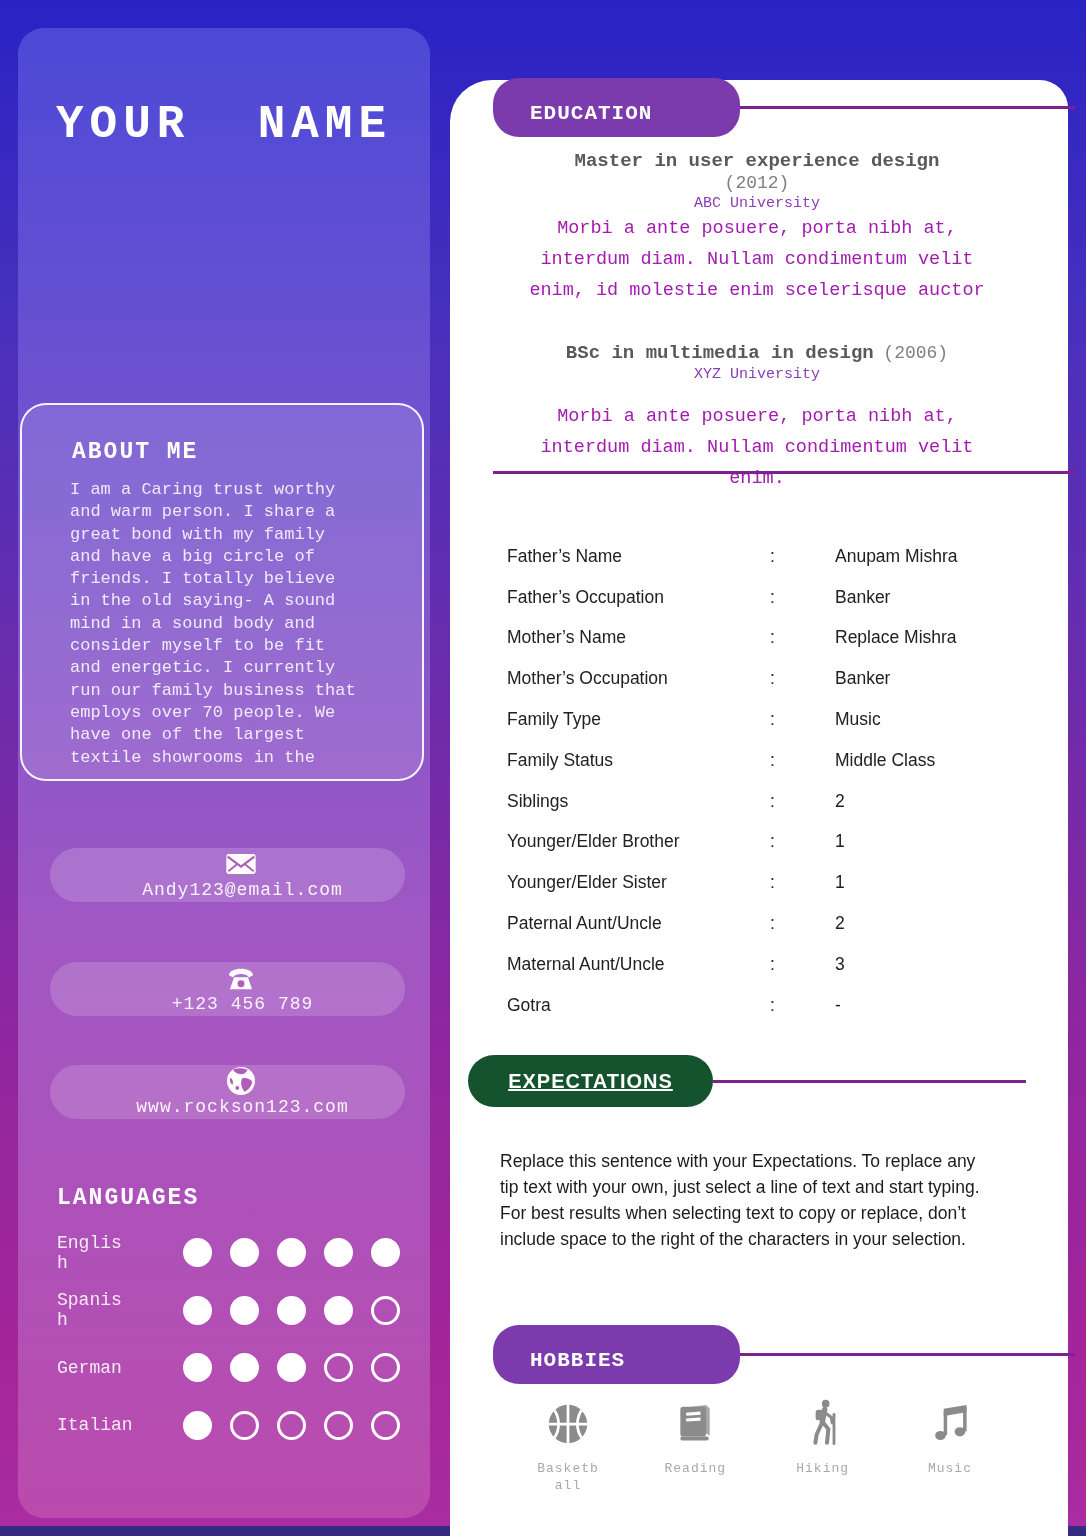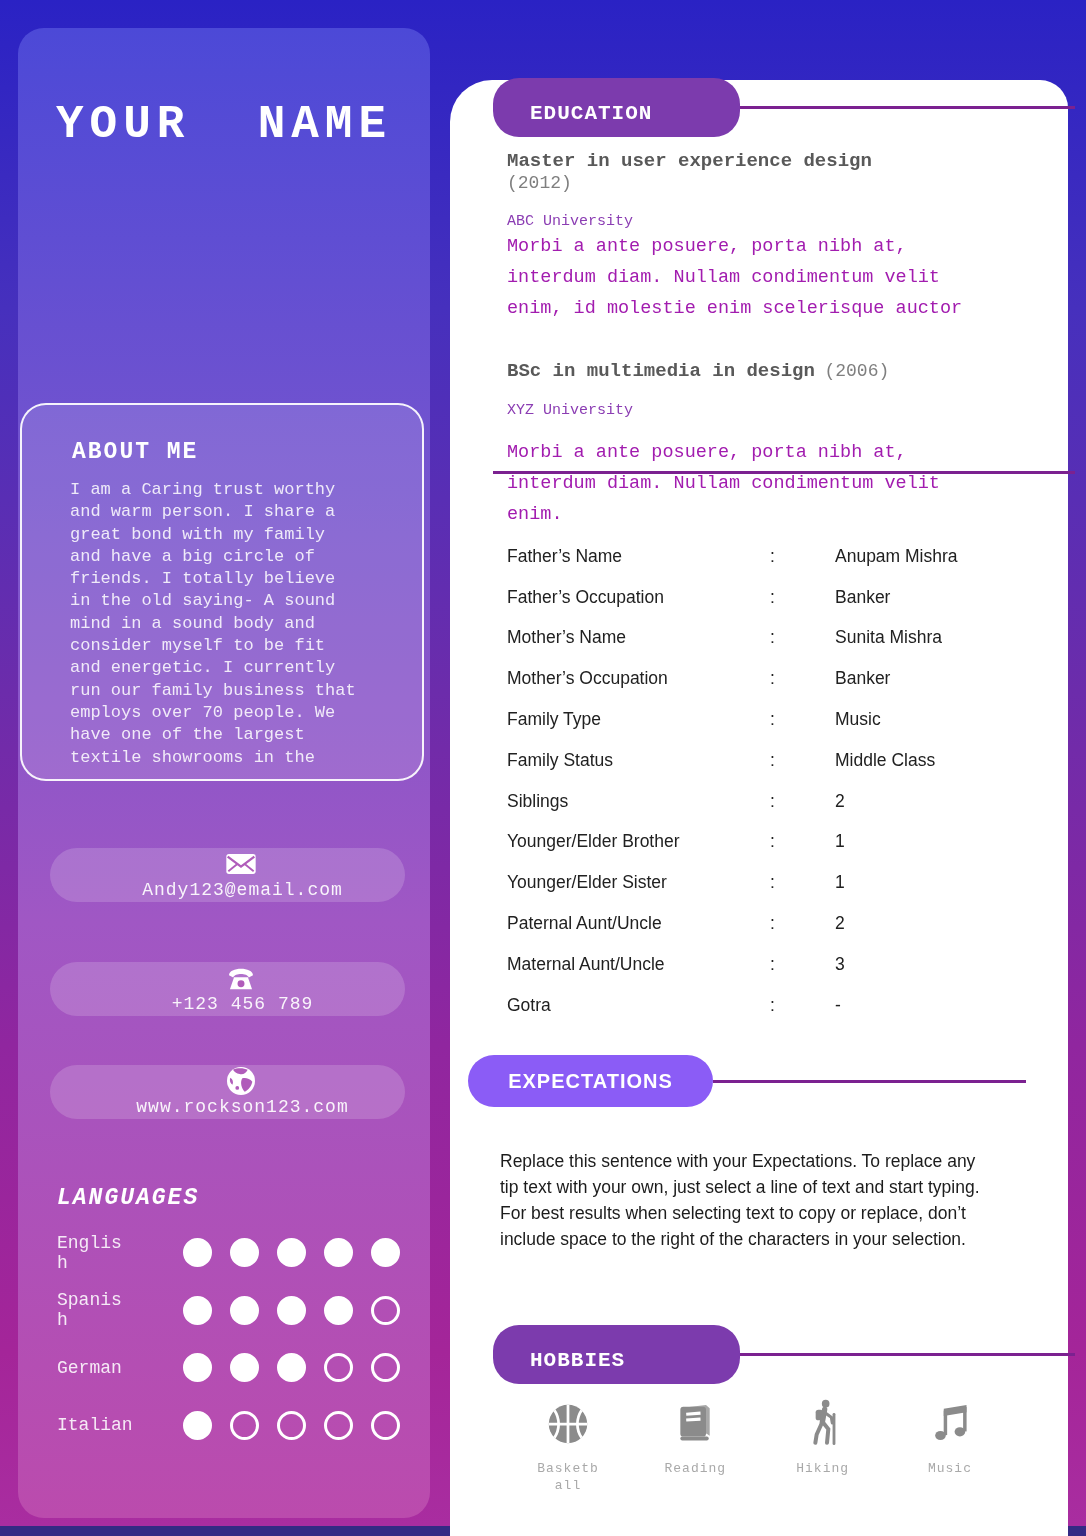--- a/index.html
+++ b/index.html
@@ -42,21 +42,21 @@
   .contact-pill{
     position:absolute;left:32px;width:355px;height:54px;
     border-radius:27px;background:rgba(255,255,255,0.17);
     display:flex;align-items:center;flex-direction:column;
   }
   .pill-email{top:820px;} .pill-phone{top:934px;} .pill-web{top:1037px;}
   .contact-icon{margin-left:26px;width:32px;height:32px;flex:0 0 auto;display:flex;align-items:center;justify-content:center;}
   .contact-text{margin-left:30px;color:rgba(255,255,255,0.92);font-size:18px;letter-spacing:1px;}
   .languages-title{
     position:absolute;left:39px;top:1157px;
-    color:#fff;font-size:23px;font-weight:bold;letter-spacing:2px;font-style:italic;
+    color:#fff;font-size:23px;font-weight:bold;letter-spacing:2px;
   }
   .lang-rows{position:absolute;left:39px;top:1196px;width:350px;}
   .lang-row{display:flex;align-items:center;height:57.5px;}
   .lang-label{
     width:126px;color:rgba(255,255,255,0.88);font-size:18px;
     white-space:pre-line;line-height:20px;
   }
   .dots{display:flex;gap:18px;}
   .dot{
     width:29px;height:29px;border-radius:50%;
@@ -77,26 +77,27 @@
     flex:0 0 auto;
   }
   .sec-line{flex:1;height:3px;background:#7b2190;margin-right:36px;}
   .hdr-education{top:-2px;margin-left:43px;}
   .hdr-family{top:391px;margin-left:43px;}
   .hdr-expectations{top:975px;margin-left:18px;}
   .hdr-hobbies{top:1245px;margin-left:43px;}
   .pill-sans{
     font-family:"Liberation Sans",sans-serif;font-size:20px;
     width:245px;padding:0;justify-content:center;height:52px;border-radius:28px;
-    background:#8b5cf6;
-  }
-  .edu{position:absolute;left:57px;top:70px;width:500px;}
+    background:#14532d;
+    text-decoration:underline;
+  }
+  .edu{position:absolute;left:57px;top:70px;width:500px;text-align:center;}
   .edu-degree{color:#595959;font-size:19px;font-weight:bold;line-height:23px;}
   .edu-year{color:#7f7f7f;font-size:18px;font-weight:normal;line-height:21px;}
-  .edu-school{color:#8b3db3;font-size:15px;line-height:19px;margin-top:18px;}
+  .edu-school{color:#8b3db3;font-size:15px;line-height:19px;}
   .edu-desc{color:#a21caf;font-size:18.5px;line-height:31px;white-space:pre-line;}
   .edu-item2{margin-top:36px;}
   .edu-item2 .edu-desc{margin-top:17px;}
   .family-table{position:absolute;left:57px;top:456px;width:540px;font-family:"Liberation Sans",sans-serif;}
   .fam-row{display:grid;grid-template-columns:263px 65px 1fr;height:40.8px;align-items:center;
     color:#212121;font-size:17.5px;}
   .expect-text{
     position:absolute;left:50px;top:1068px;width:530px;
     font-family:"Liberation Sans",sans-serif;font-size:17.5px;line-height:26px;color:#1c1c1c;
     white-space:pre-line;
@@ -260,21 +261,21 @@
           <span>Anupam Mishra</span>
       </div>
       <div class="fam-row">
         <span>Father’s Occupation</span>
           <span>:</span>
           <span>Banker</span>
       </div>
       <div class="fam-row">
         <span>Mother’s Name</span>
           <span>:</span>
-          <span>Sunita Mishra</span>
+          <span>Replace Mishra</span>
       </div>
       <div class="fam-row">
         <span>Mother’s Occupation</span>
           <span>:</span>
           <span>Banker</span>
       </div>
       <div class="fam-row">
         <span>Family Type</span>
           <span>:</span>
           <span>Music</span>

